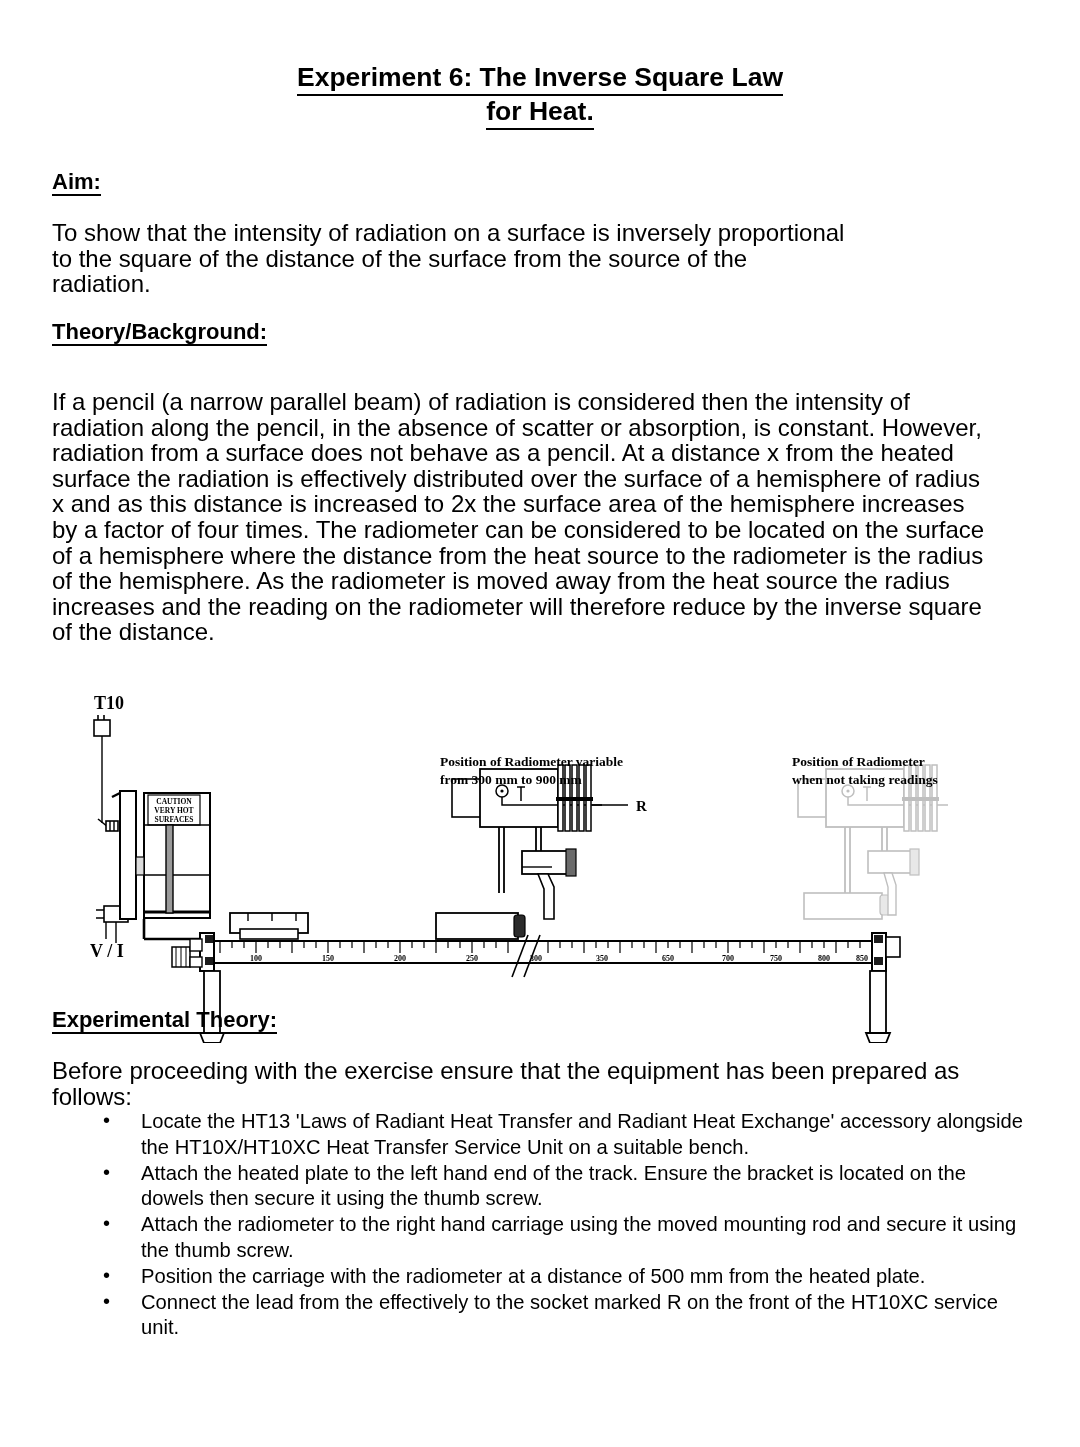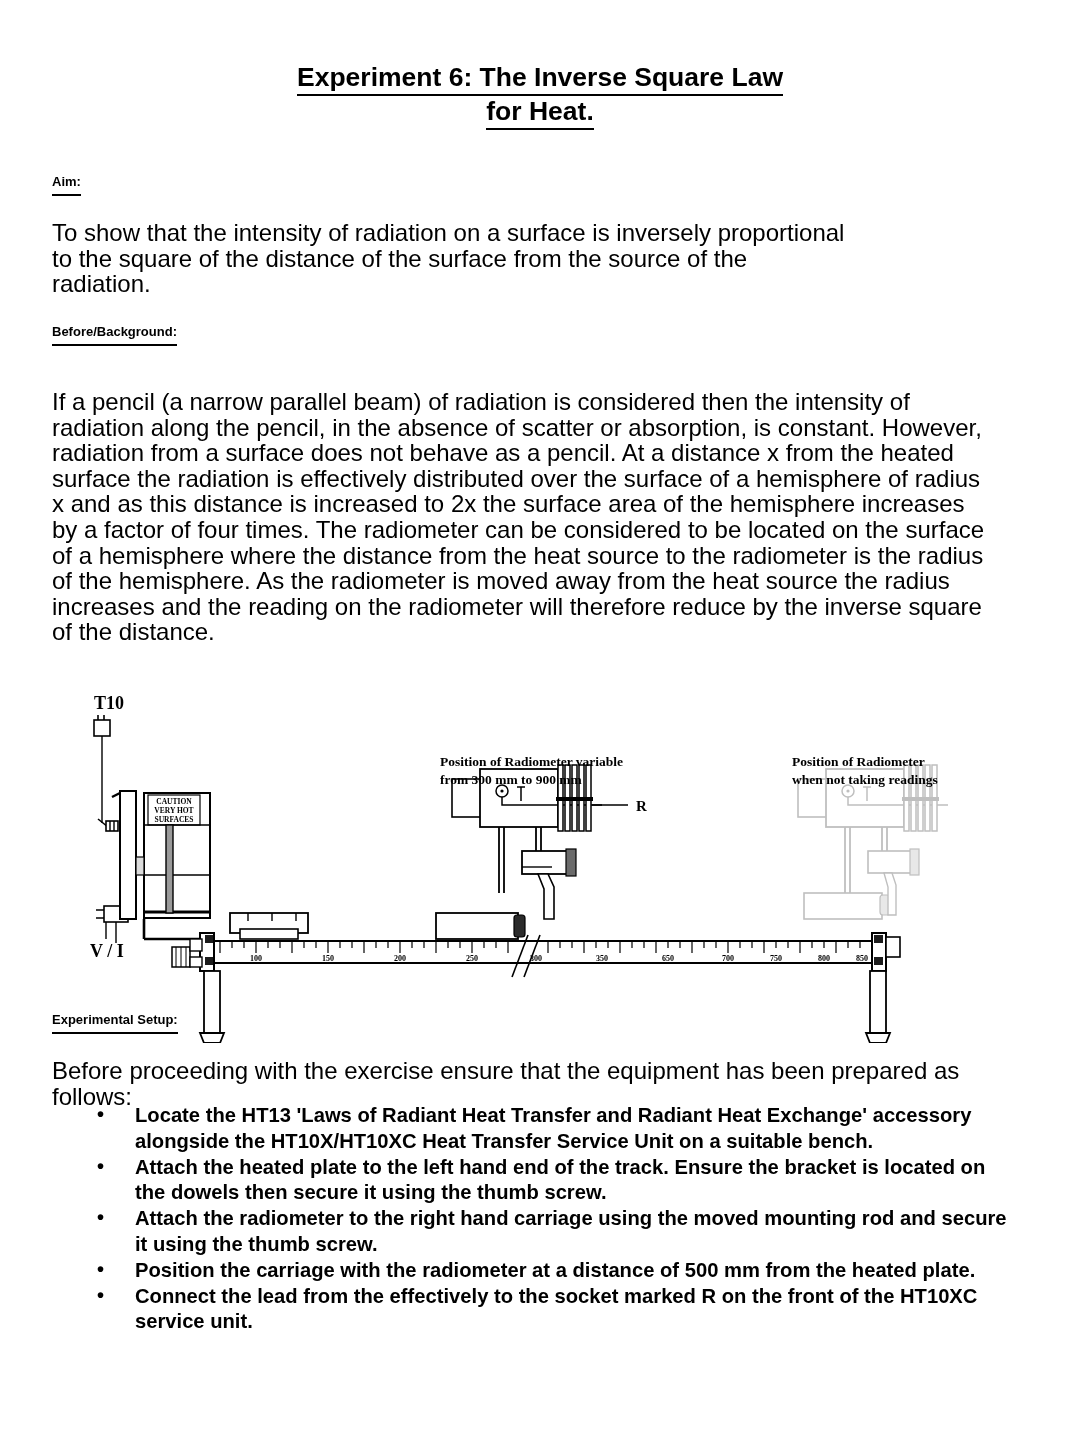--- a/index.html
+++ b/index.html
@@ -38,21 +38,21 @@
   .doc-title .tline {
     display: inline-block;
     border-bottom: 2.5px solid #000;
     padding-bottom: 1px;
   }
 
   
   .heading {
     position: absolute;
     left: 52px;
-    font-size: 13px;
+    font-size: 22px;
     font-weight: bold;
     line-height: 24px;
   }
   .heading span.u {
     display: inline-block;
     border-bottom: 2.2px solid #000;
     padding-bottom: 0px;
   }
 
   
@@ -63,26 +63,25 @@
     line-height: 25.6px;
     text-align: left;
   }
 
   
   .bullets {
     position: absolute;
     left: 52px;
     top: 1098px;
     width: 960px;
-    margin: 5px;
+    margin: 11px;
     padding: 0;
     list-style: none;
     font-size: 20.2px;
     line-height: 25.8px;
-    font-weight: bold;
   }
   .bullets li {
     position: relative;
     padding-left: 78px;
     margin: 0 0 0 0;
   }
   .bullets li::before {
     content: "\2022";
     position: absolute;
     left: 40px;
@@ -111,21 +110,21 @@
     <span class="tline">Experiment 6: The Inverse Square Law</span><br>
     <span class="tline">for Heat.</span>
   </div>
 
   <div class="heading" style="top:170px">
     <span class="u">Aim:</span>
   </div>
   <div class="para" style="top:220px; width:800px">To show that the intensity of radiation on a surface is inversely proportional to the square of the distance of the surface from the source of the radiation.</div>
 
   <div class="heading" style="top:320px">
-    <span class="u">Before/Background:</span>
+    <span class="u">Theory/Background:</span>
   </div>
   <div class="para" style="top:389px; width:935px">If a pencil (a narrow parallel beam) of radiation is considered then the intensity of radiation along the pencil, in the absence of scatter or absorption, is constant. However, radiation from a surface does not behave as a pencil. At a distance x from the heated surface the radiation is effectively distributed over the surface of a hemisphere of radius x and as this distance is increased to 2x the surface area of the hemisphere increases by a factor of four times. The radiometer can be considered to be located on the surface of a hemisphere where the distance from the heat source to the radiometer is the radius of the hemisphere. As the radiometer is moved away from the heat source the radius increases and the reading on the radiometer will therefore reduce by the inverse square of the distance.</div>
 
   <div class="figure">
     <svg width="930" height="352" viewBox="0 0 930 352" xmlns="http://www.w3.org/2000/svg">
       <defs>
         <g id="radiometerBody">
 
           <rect x="0" y="14" width="30" height="38" fill="#fff" stroke="currentColor" stroke-width="1.6"></rect>
 
@@ -354,21 +353,21 @@
       <g font-family="'Liberation Serif', serif" font-size="13.5" font-weight="bold" fill="#000">
         <text x="378" y="75">Position of Radiometer variable</text>
         <text x="378" y="93">from 300 mm to 900 mm</text>
         <text x="730" y="75">Position of Radiometer</text>
         <text x="730" y="93">when not taking readings</text>
       </g>
     </svg>
   </div>
 
   <div class="heading" style="top:1008px">
-    <span class="u">Experimental Setup:</span>
+    <span class="u">Experimental Theory:</span>
   </div>
   <div class="para" style="top:1058px; width:960px">Before proceeding with the exercise ensure that the equipment has been prepared as follows:</div>
 
   <ul class="bullets">
     <li>Locate the HT13 'Laws of Radiant Heat Transfer and Radiant Heat Exchange' accessory alongside the HT10X/HT10XC Heat Transfer Service Unit on a suitable bench.</li>
     <li>Attach the heated plate to the left hand end of the track. Ensure the bracket is located on the dowels then secure it using the thumb screw.</li>
     <li>Attach the radiometer to the right hand carriage using the moved mounting rod and secure it using the thumb screw.</li>
     <li>Position the carriage with the radiometer at a distance of 500 mm from the heated plate.</li>
     <li>Connect the lead from the effectively to the socket marked R on the front of the HT10XC service unit.</li>
   </ul>

